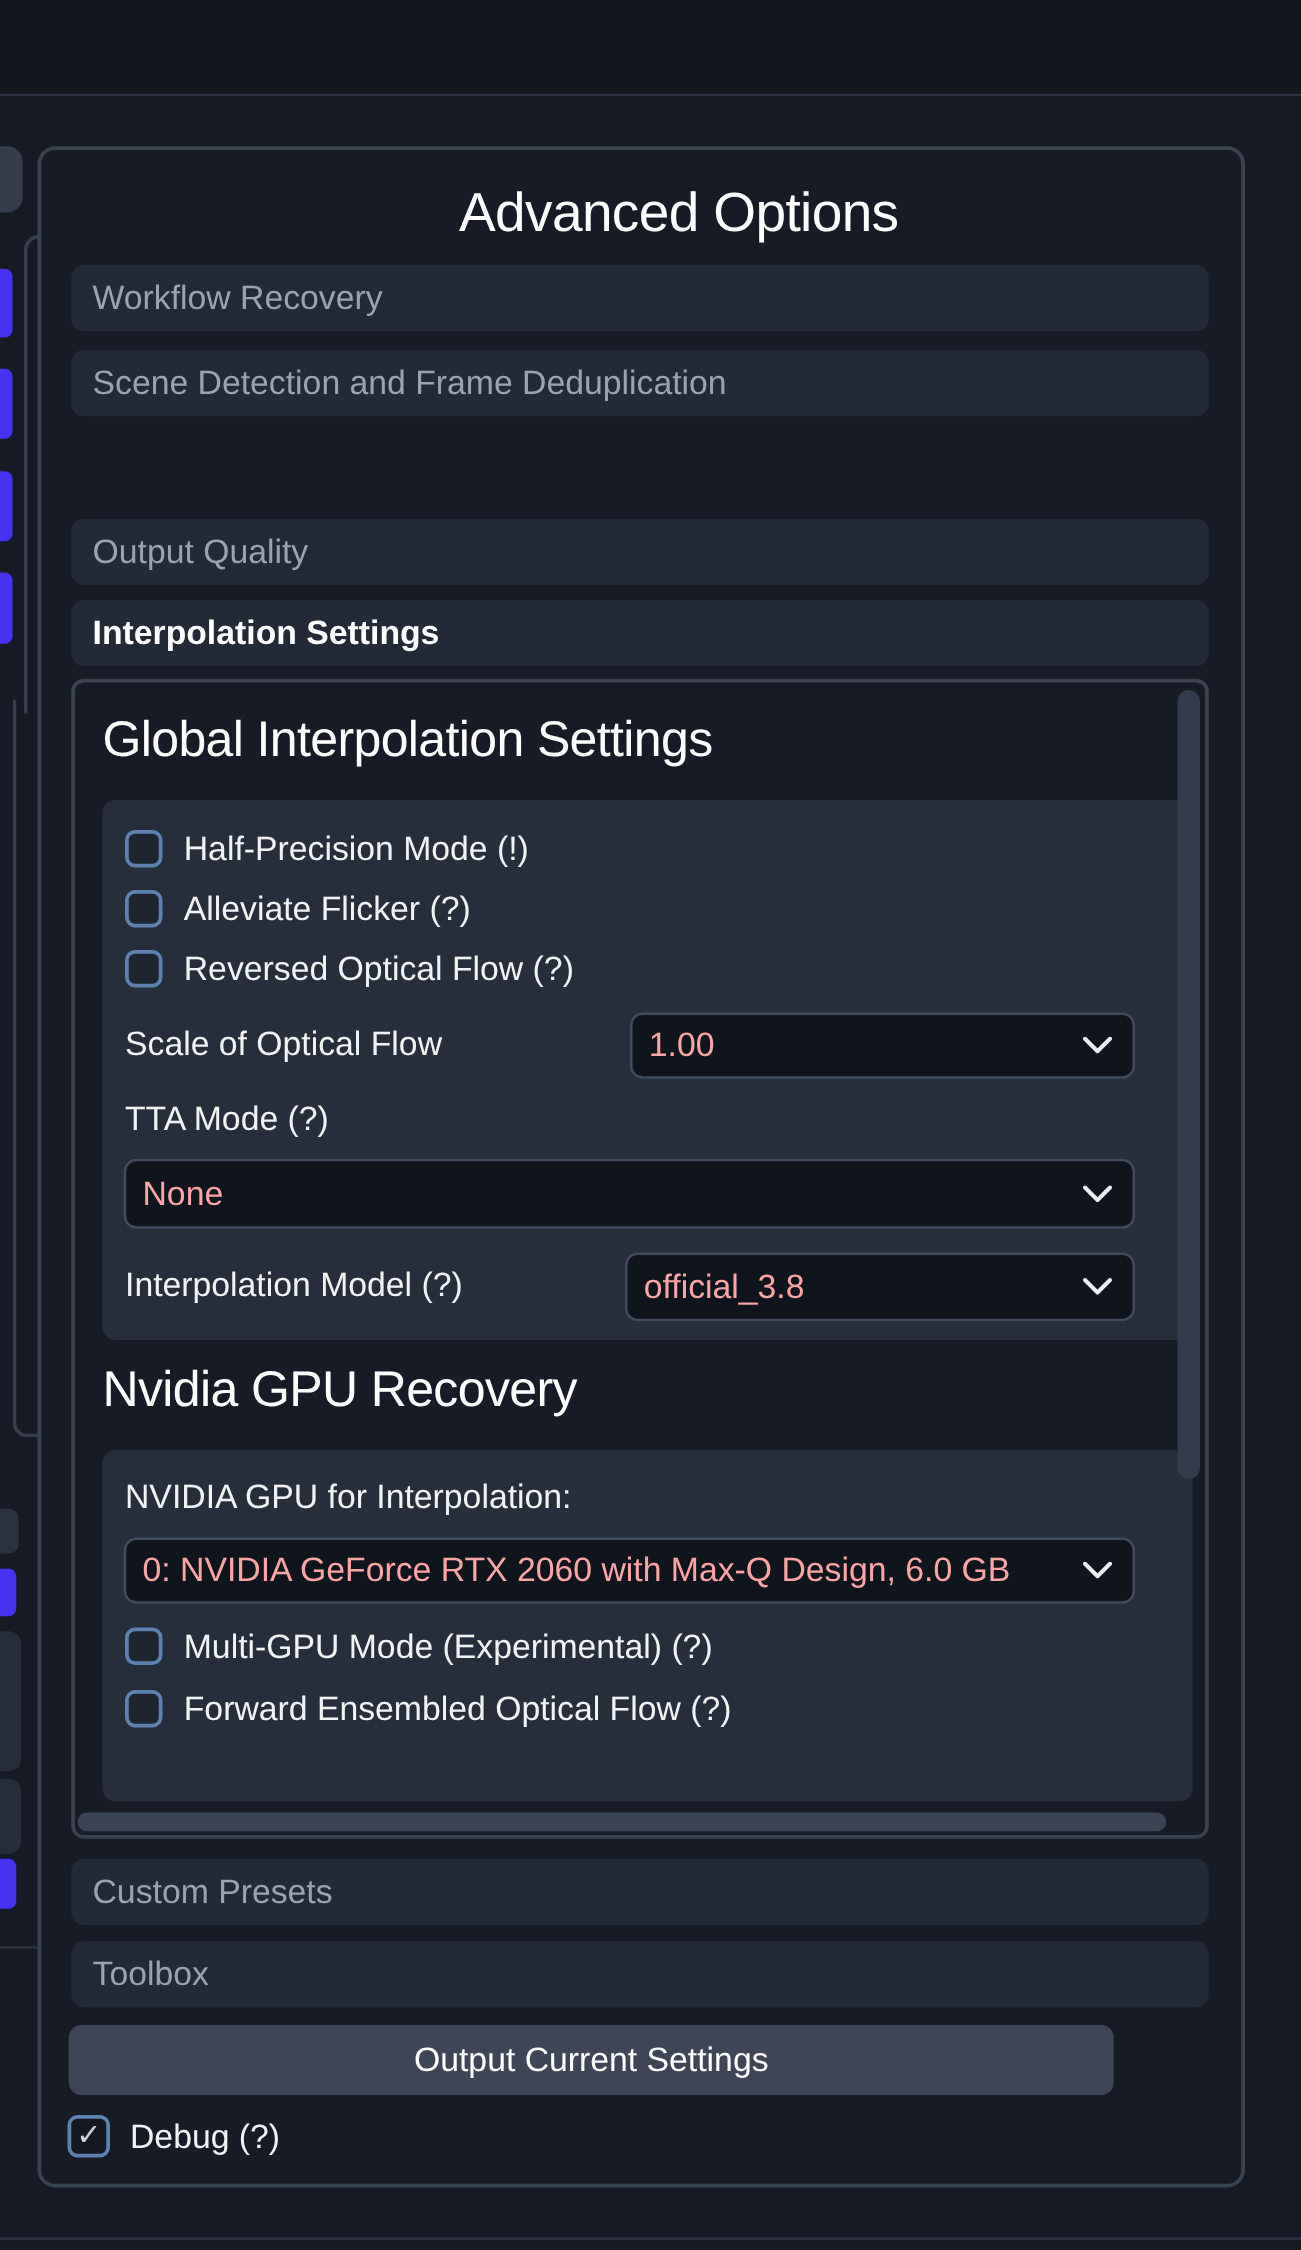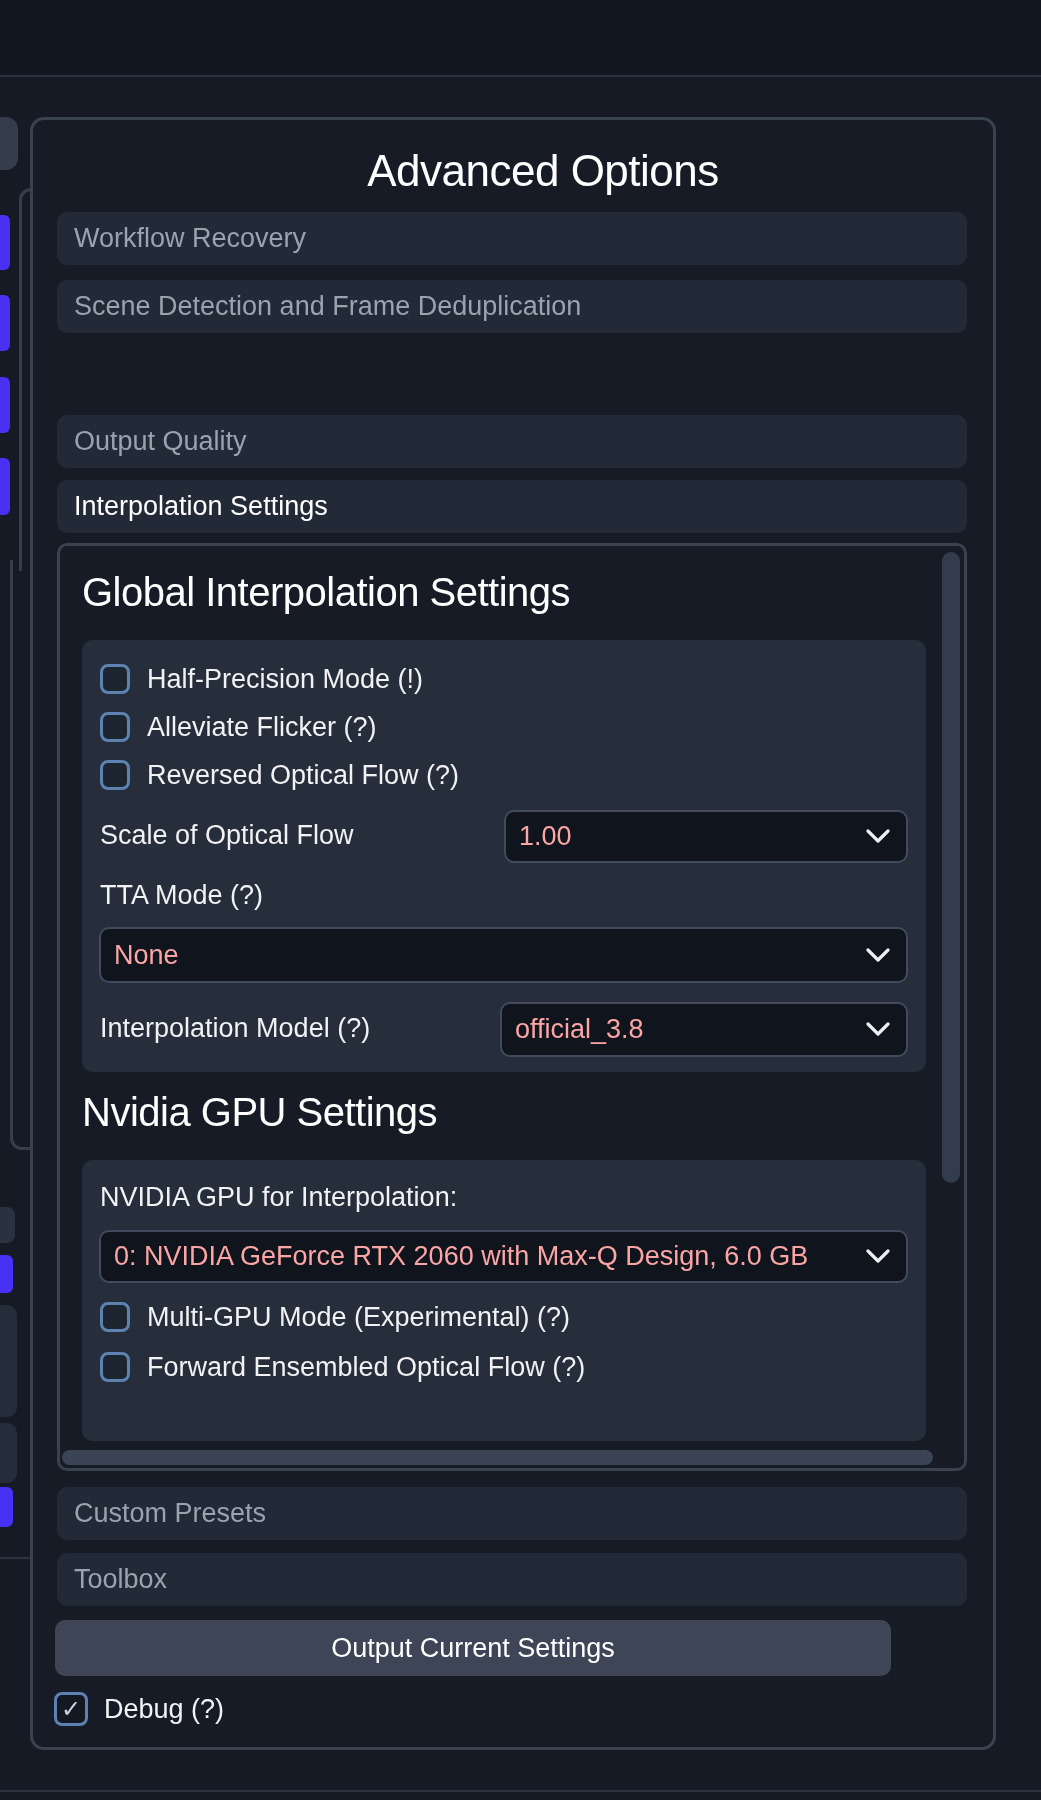--- a/index.html
+++ b/index.html
@@ -35,32 +35,32 @@
   }
   .modal-title{
     left:0;top:26px;width:1020px;text-align:center;color:#ffffff;
     font-size:44px;font-weight:300;letter-spacing:-0.5px;
   }
   .acc-row{
     left:24px;width:910px;height:53px;box-sizing:border-box;
     background:#222937;border-radius:10px;color:#9aa3ae;font-size:27px;
     display:flex;align-items:center;padding-left:17px;cursor:pointer;
   }
-  .acc-row.active{color:#ffffff;font-weight:400;}
+  .acc-row.active{color:#ffffff;font-weight:700;}
   .r1{top:92px;} .r2{top:160px;} .r3{top:227px;} .r4{top:295px;} .r5{top:360px;}
   .rcp{top:1367px;} .rtb{top:1433px;}
   
   .subpanel{
     left:24px;top:423px;width:910px;height:928px;box-sizing:border-box;
     border:3px solid #39424f;border-radius:10px;overflow:hidden;
   }
   .section-heading{color:#ffffff;font-size:40px;font-weight:300;letter-spacing:-0.5px;}
   .h1{left:22px;top:24px;}
   .h2{left:22px;top:544px;}
-  .groupbox{background:#262e3c;border-radius:10px;left:22px;width:844px;}
+  .groupbox{background:#262e3c;border-radius:10px;left:22px;width:844px;padding-left:28px;}
   .gb1{top:94px;height:432px;}
   .gb2{top:614px;height:281px;}
   .cb-row{left:18px;height:34px;display:flex;align-items:center;gap:17px;}
   .checkbox{
     width:30px;height:30px;box-sizing:border-box;flex:0 0 auto;
     border:3px solid #5d82b2;border-radius:8px;background:rgba(14,19,28,0.35);
     display:flex;align-items:center;justify-content:center;cursor:pointer;
     color:#c9d4e0;font-size:24px;line-height:1;
   }
   .cb-label{color:#f1f2f4;font-size:27px;white-space:nowrap;}
@@ -161,21 +161,21 @@
       <div class="abs dropdown" style="left:418px;top:362px;width:408px;height:55px;">
         <span>official_3.8</span>
         <span class="chev">
           <svg width="24" height="15" viewBox="0 0 24 15">
               <polyline points="2,2 12,12 22,2" stroke="#eceef1" stroke-width="3.2" fill="none" stroke-linecap="round" stroke-linejoin="round"></polyline>
             </svg>
         </span>
       </div>
     </div>
 
-    <div class="abs section-heading h2">Nvidia GPU Settings</div>
+    <div class="abs section-heading h2">Nvidia GPU Recovery</div>
 
     <div class="abs groupbox gb2">
       <div class="abs field-label" style="left:18px;top:22px;">NVIDIA GPU for Interpolation:</div>
       <div class="abs dropdown" style="left:17px;top:70px;width:809px;height:53px;">
         <span>0: NVIDIA GeForce RTX 2060 with Max-Q Design, 6.0 GB</span>
         <span class="chev">
           <svg width="24" height="15" viewBox="0 0 24 15">
               <polyline points="2,2 12,12 22,2" stroke="#eceef1" stroke-width="3.2" fill="none" stroke-linecap="round" stroke-linejoin="round"></polyline>
             </svg>
         </span>

